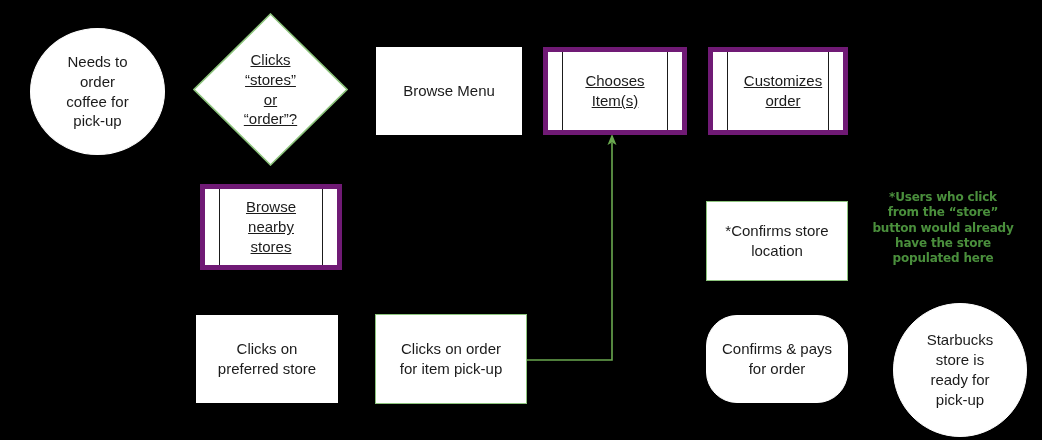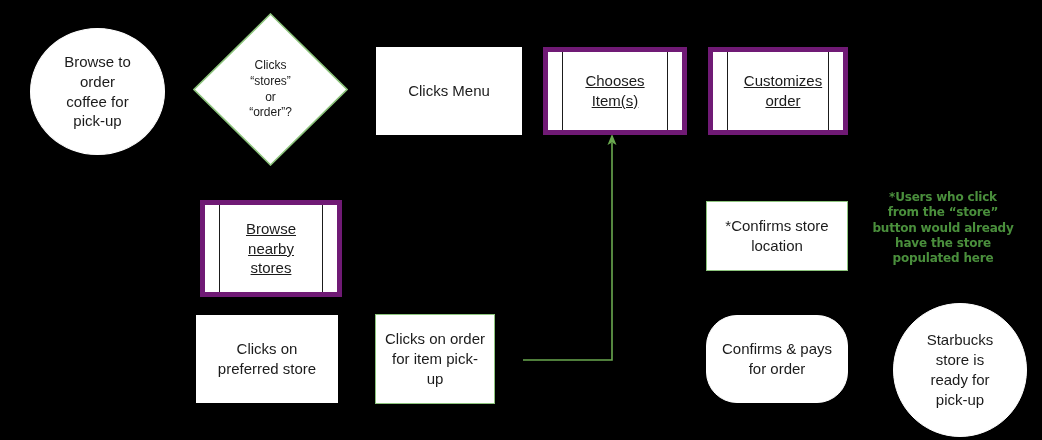--- a/index.html
+++ b/index.html
@@ -78,23 +78,24 @@
     inset: 0;
   }
   .diamond-text {
     position: absolute;
     inset: 0;
     display: flex;
     align-items: center;
     justify-content: center;
     text-align: center;
     color: #1b1b1b;
-    font-size: 12px;
+    font-size: 15px;
     line-height: 1.32;
     white-space: pre-line;
+    text-decoration: underline;
   }
 
   
   .note {
     position: absolute;
     color: #4a8f3c;
     font-family: "DejaVu Sans", sans-serif;
     font-weight: bold;
     font-size: 12px;
     line-height: 1.28;
@@ -119,73 +120,73 @@
 <div id="canvas">
 
   <svg id="connectors" viewBox="0 0 1042 440" xmlns="http://www.w3.org/2000/svg">
     <g>
       <path d="M 523 360 L 612 360 L 612 143" fill="none" stroke="#6aa84f" stroke-width="1.6"></path>
       <polygon points="612,134 607.5,145 612,142.5 616.5,145" fill="#6aa84f"></polygon>
     </g>
   </svg>
 
   <div class="node terminator" style="left:30px; top:28px; width:135px; height:127px;">
-    <span class="label">Browse to
+    <span class="label">Needs to
 order
 coffee for
 pick-up</span>
   </div>
 
   <div class="diamond-wrap" style="left:193px; top:13px; width:155px; height:153px;">
     <svg class="diamond-shape" viewBox="0 0 155 153" xmlns="http://www.w3.org/2000/svg">
       <polygon points="77.5,1 154,76.5 77.5,152 1,76.5" fill="#ffffff" stroke="#8cc47c" stroke-width="1.6"></polygon>
     </svg>
     <span class="diamond-text">Clicks
 “stores”
 or
 “order”?</span>
   </div>
 
   <div class="node process" style="left:376px; top:47px; width:146px; height:88px;">
-    <span class="label">Clicks Menu</span>
+    <span class="label">Browse Menu</span>
   </div>
 
   <div class="node predefined" style="left:543px; top:47px; width:144px; height:88px;">
     <span class="label">Chooses
 Item(s)</span>
   </div>
 
   <div class="node predefined" style="left:708px; top:47px; width:140px; height:88px;padding-left:10px;">
     <span class="label">Customizes
 order</span>
   </div>
 
-  <div class="node predefined" style="left:200px; top:200px; width:142px; height:97px;">
+  <div class="node predefined" style="left:200px; top:184px; width:142px; height:86px;">
     <span class="label">Browse
 nearby
 stores</span>
   </div>
 
-  <div class="node process green-edge" style="left:706px; top:201px; width:142px; height:70px;">
+  <div class="node process green-edge" style="left:706px; top:201px; width:142px; height:80px;">
     <span class="label">*Confirms store
 location</span>
   </div>
 
   <div class="note" style="left:864px; top:190px; width:158px;">*Users who click
 from the “store”
 button would already
 have the store
 populated here</div>
 
   <div class="node process" style="left:196px; top:315px; width:142px; height:88px;">
     <span class="label">Clicks on
 preferred store</span>
   </div>
 
-  <div class="node process green-edge" style="left:375px; top:314px; width:120px; height:90px;">
+  <div class="node process green-edge" style="left:375px; top:314px; width:152px; height:90px;">
     <span class="label">Clicks on order
 for item pick-up</span>
   </div>
 
   <div class="node process" style="left:706px; top:315px; width:142px; height:88px;border-radius:31px;">
     <span class="label">Confirms &amp; pays
 for order</span>
   </div>
 
   <div class="node terminator" style="left:893px; top:303px; width:134px; height:134px;">

